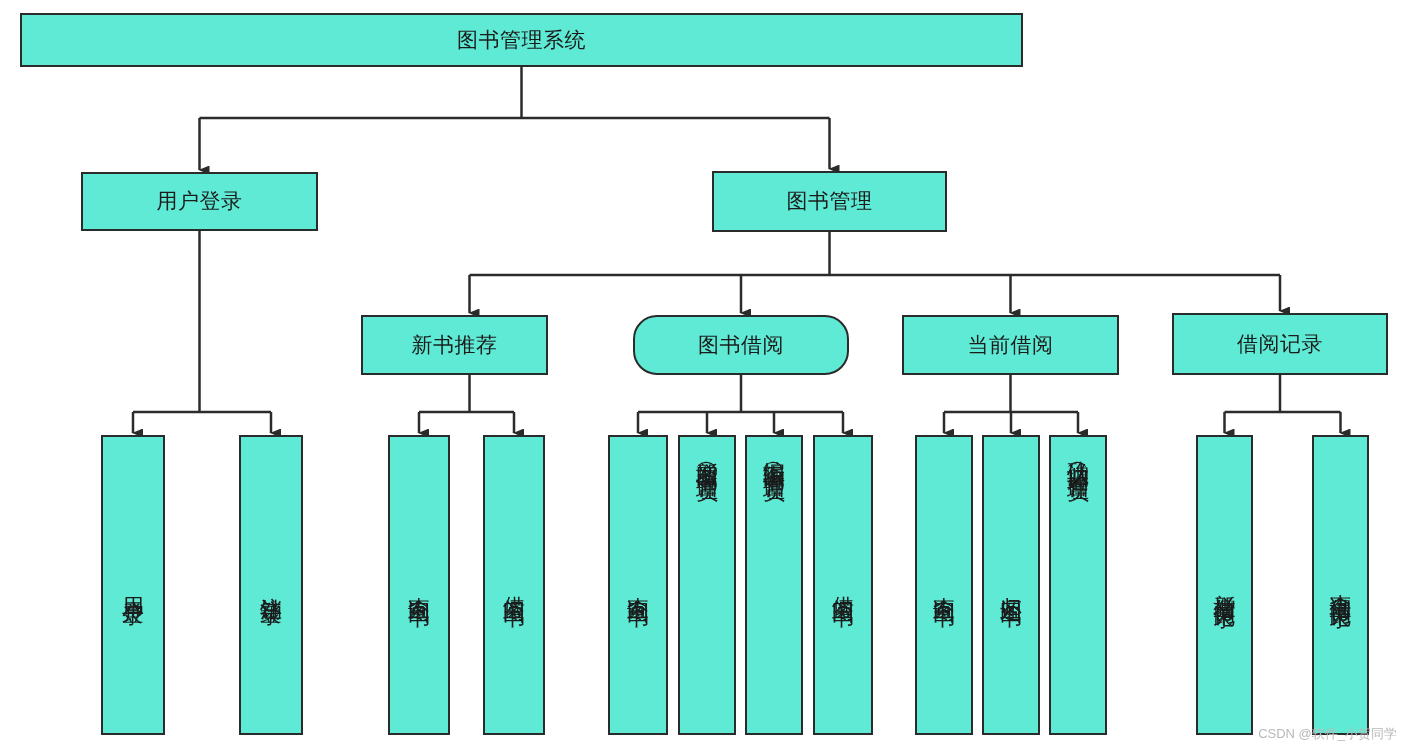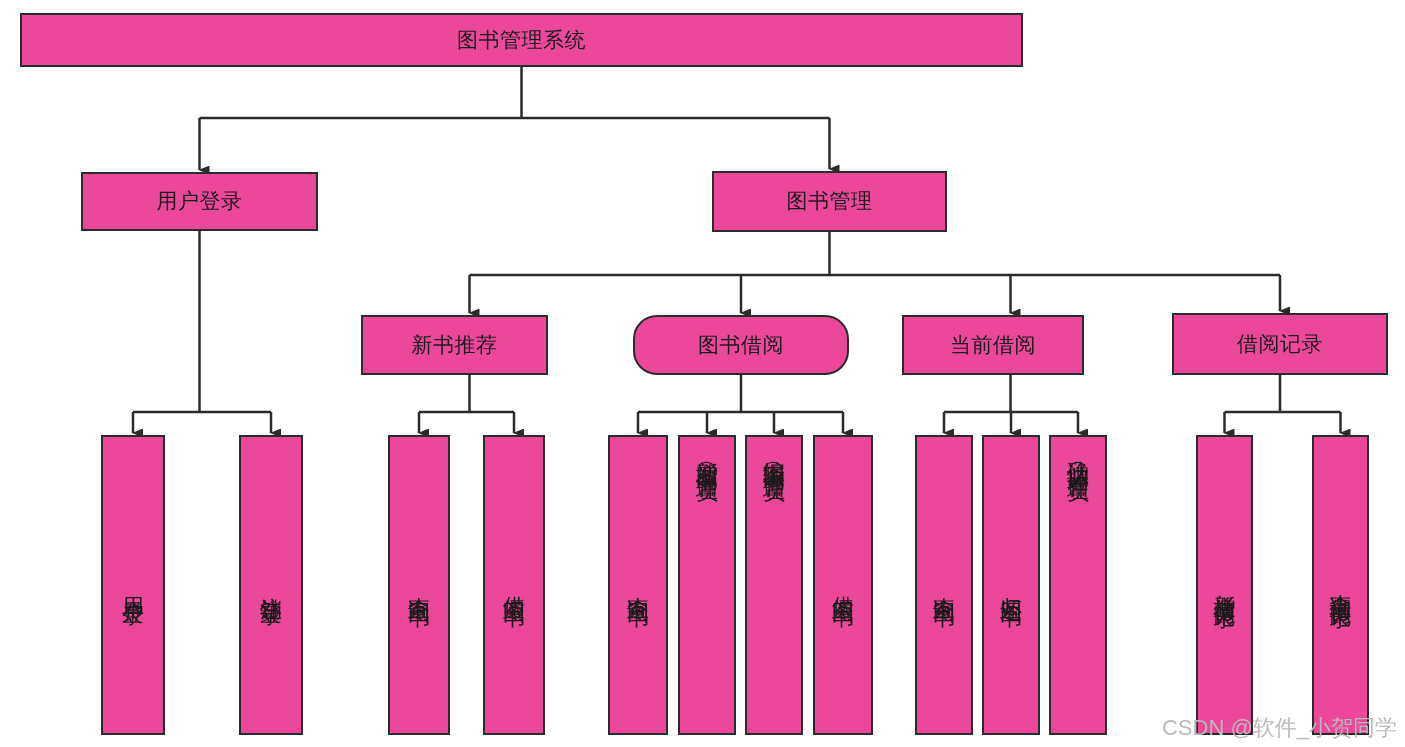--- a/index.html
+++ b/index.html
@@ -24,21 +24,21 @@
     position: absolute;
     top: 0; left: 0;
     width: 1405px;
     height: 747px;
     display: block;
   }
   .node-box {
     position: absolute;
     box-sizing: border-box;
     border: 2.5px solid #2b2b2b;
-    background: #ec4899;
+    background: #5eead4;
     display: flex;
     align-items: center;
     justify-content: center;
     color: #1b1b1b;
   }
   .node-label {
     font-family: "Liberation Sans", "DejaVu Sans", sans-serif;
     letter-spacing: 0.5px;
     white-space: nowrap;
     line-height: 1.05;
@@ -58,21 +58,21 @@
     line-height: 1;
     text-align: center;
   }
   .node-box.vertical.v-center {
     align-items: center;
   }
   .watermark {
     position: absolute;
     right: 8px;
     bottom: 4px;
-    font-size: 22px;
+    font-size: 13px;
     color: #b9b9b9;
     font-family: "Liberation Sans", "DejaVu Sans", sans-serif;
     white-space: nowrap;
     pointer-events: none;
   }
 </style>
 </head>
 <body>
 
 <div id="diagram-root">
@@ -129,21 +129,21 @@
       </div>
       <div class="node-box horizontal" style="left: 712px; top: 171px; width: 235px; height: 61px; text-align: right;">
         <span class="node-label">图书管理</span>
       </div>
       <div class="node-box horizontal" style="left: 361px; top: 315px; width: 187px; height: 60px;">
         <span class="node-label">新书推荐</span>
       </div>
       <div class="node-box horizontal" style="left: 633px; top: 315px; width: 216px; height: 60px; border-radius: 24px;">
         <span class="node-label">图书借阅</span>
       </div>
-      <div class="node-box horizontal" style="left: 902px; top: 315px; width: 182px; height: 60px;">
+      <div class="node-box horizontal" style="left: 902px; top: 315px; width: 217px; height: 60px;">
         <span class="node-label">当前借阅</span>
       </div>
       <div class="node-box horizontal" style="left: 1172px; top: 313px; width: 216px; height: 62px;">
         <span class="node-label">借阅记录</span>
       </div>
       <div class="node-box vertical v-center" style="left: 101px; top: 435px; width: 64px; height: 300px;">
         <span class="node-label">用户登录</span>
       </div>
       <div class="node-box vertical v-center" style="left: 239px; top: 435px; width: 64px; height: 300px;">
         <span class="node-label">注销登录</span>

